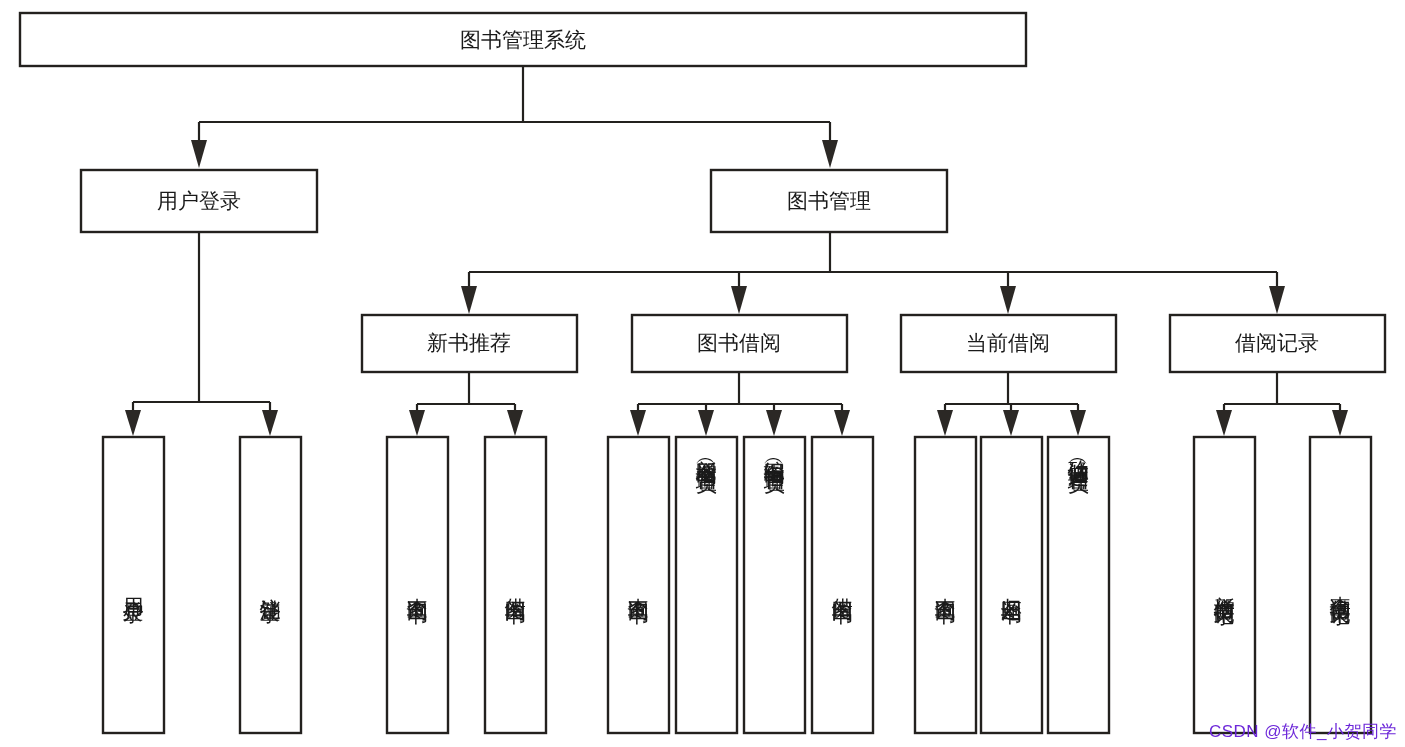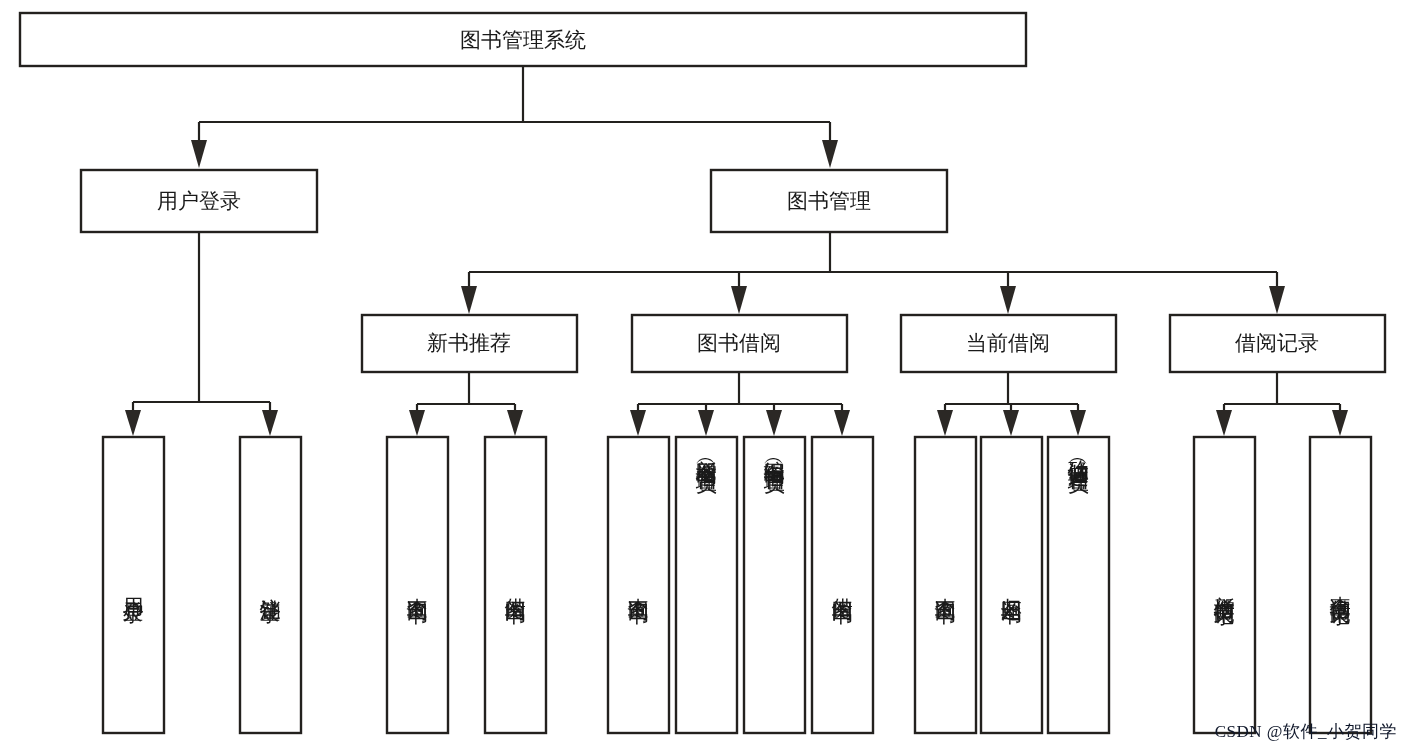--- a/index.html
+++ b/index.html
@@ -71,23 +71,23 @@
     font-size: 21px;
     line-height: 1.22;
     letter-spacing: 2px;
     color: #1a1a1a;
     white-space: nowrap;
   }
   .watermark {
     position: absolute;
     right: 8px;
     bottom: 4px;
-    font-family: Liberation Serif, serif;
+    font-family: Liberation Sans, sans-serif;
     font-size: 17px;
-    color: #0f172a;
+    color: #6d28d9;
     letter-spacing: 0.5px;
     user-select: none;
     white-space: nowrap;
     margin-top: 9px;
   }
 </style>
 </head>
 <body>
 
 <div id="diagram-root">

